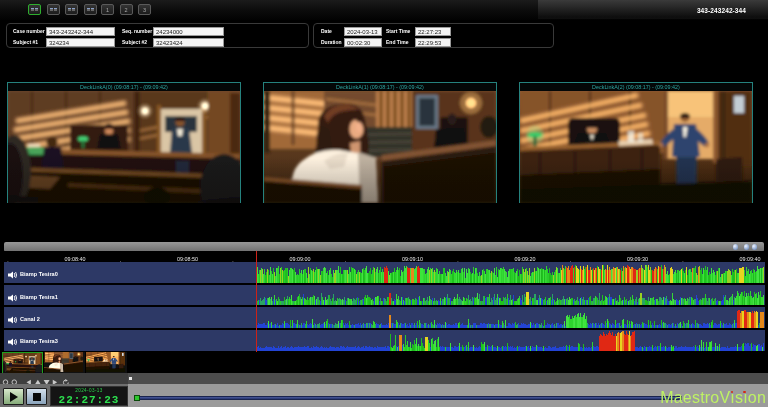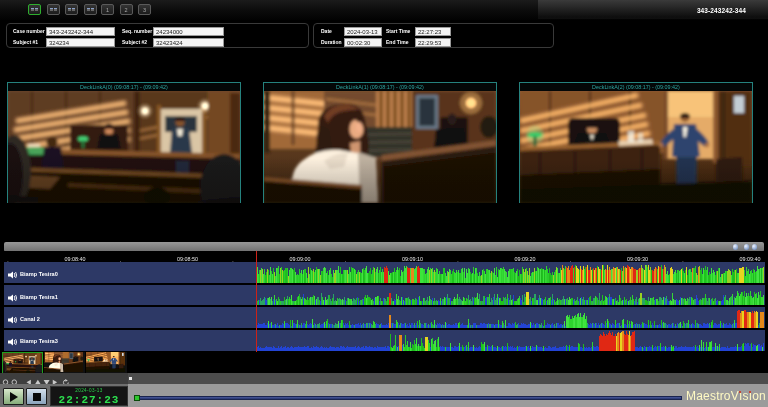--- a/index.html
+++ b/index.html
@@ -50,21 +50,21 @@
 #playbtn { left:2.5px; background:linear-gradient(180deg,#d8e8cc,#86ac7a); }
 #playbtn::after { content:""; position:absolute; left:6px; top:3.5px; border-left:8px solid #0a0a0a; border-top:5px solid transparent; border-bottom:5px solid transparent; }
 #stopbtn { left:26px; background:linear-gradient(180deg,#d4e0ec,#8aa4bc); }
 #stopbtn::after { content:""; position:absolute; left:6px; top:4px; width:8px; height:8px; background:#0a0a0a; }
 #tcpanel { position:absolute; left:50px; top:1.5px; width:78px; height:20.5px; background:#141414; border:1px solid #333; }
 #tcdate { text-align:center; color:#2bd34b; font-size:4.6px; margin-top:1.5px; letter-spacing:0.4px; }
 #tctime { text-align:center; color:#2ce04e; font-size:11px; font-weight:bold; font-family:"Liberation Mono", monospace; letter-spacing:1px; margin-top:1px; }
 #whitedot { position:absolute; left:128.5px; top:377px; width:3px; height:3px; background:#e8e8e8; z-index:4; }
 #groove { position:absolute; left:134px; top:11.5px; width:548px; height:4.5px; background:linear-gradient(180deg,#4a5a9c,#26346e); border:1px solid #1a2450; }
 #knob { position:absolute; left:134px; top:10.5px; width:6px; height:6px; background:#2ec82e; border:1px solid #0a4a0a; }
-#logo { position:absolute; right:2px; top:5px; color:#fef9c3; font-size:12px; letter-spacing:0.2px; }
+#logo { position:absolute; right:2px; top:5px; color:#bef264; font-size:16px; letter-spacing:0.2px; }
 #logo .idot { position:relative; }
 #logo .idot::after { content:""; position:absolute; left:0.3px; top:1.6px; width:2.2px; height:2.2px; border-radius:50%; background:#d42814; }
 </style></head>
 <body>
 <div id="app">
 <div id="topbar"></div>
 <div class="tbtn" style="left:28px;border:1.5px solid #2fae2f">
       <div class="tbi"></div>
       <div class="tbi" style="left:6px"></div>
     </div>

